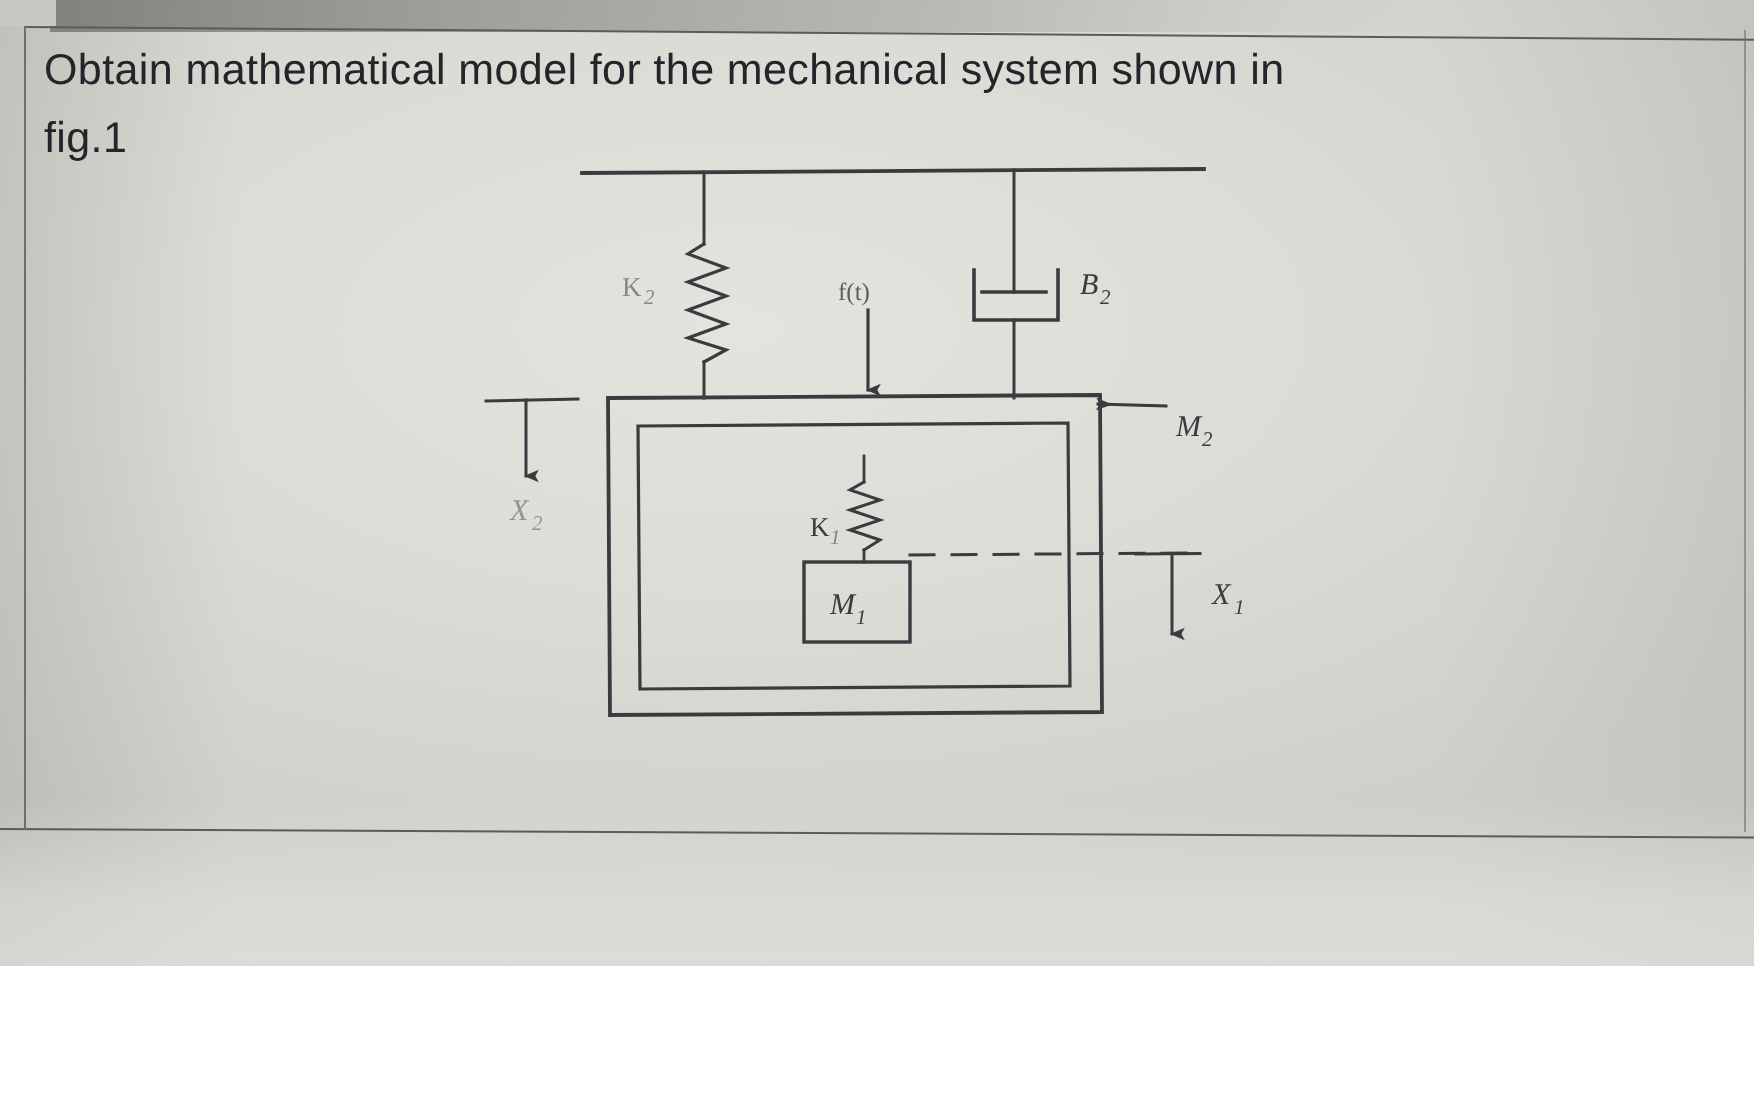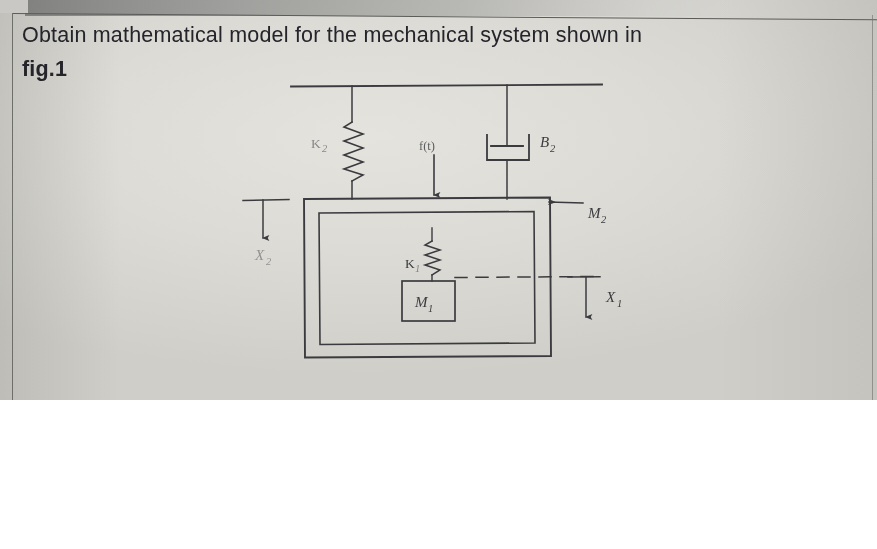--- a/index.html
+++ b/index.html
@@ -4,21 +4,21 @@
 <title>Mechanical System Problem</title>
 <style>
   html, body {
     margin: 0;
     padding: 0;
     background: #ffffff;
   }
   #page {
     position: relative;
     width: 877px;
-    height: 400px;
+    height: 483px;
     overflow: hidden;
     font-family: "Liberation Sans", sans-serif;
     background: #d9d9d4;
   }
   
   .paper-base {
     position: absolute;
     inset: 0;
     background:
       radial-gradient(ellipse 70% 60% at 42% 34%, #e4e3de 0%, #dcdbd6 48%, #cfcec9 100%);
@@ -76,21 +76,21 @@
   
   .qtext {
     position: absolute;
     color: #24242a;
     font-size: 21.5px;
     line-height: 34px;
     letter-spacing: .2px;
     white-space: nowrap;
   }
   #q-line1 { left: 22px; top: 18px; width: 840px; }
-  #q-line2 { left: 22px; top: 52px; font-weight: bold; }
+  #q-line2 { left: 22px; top: 52px; }
 
   
   #diagram {
     position: absolute;
     left: 0; top: 0;
     width: 877px; height: 549px;
     pointer-events: none;
   }
   #diagram text {
     font-family: "Liberation Serif", serif;

